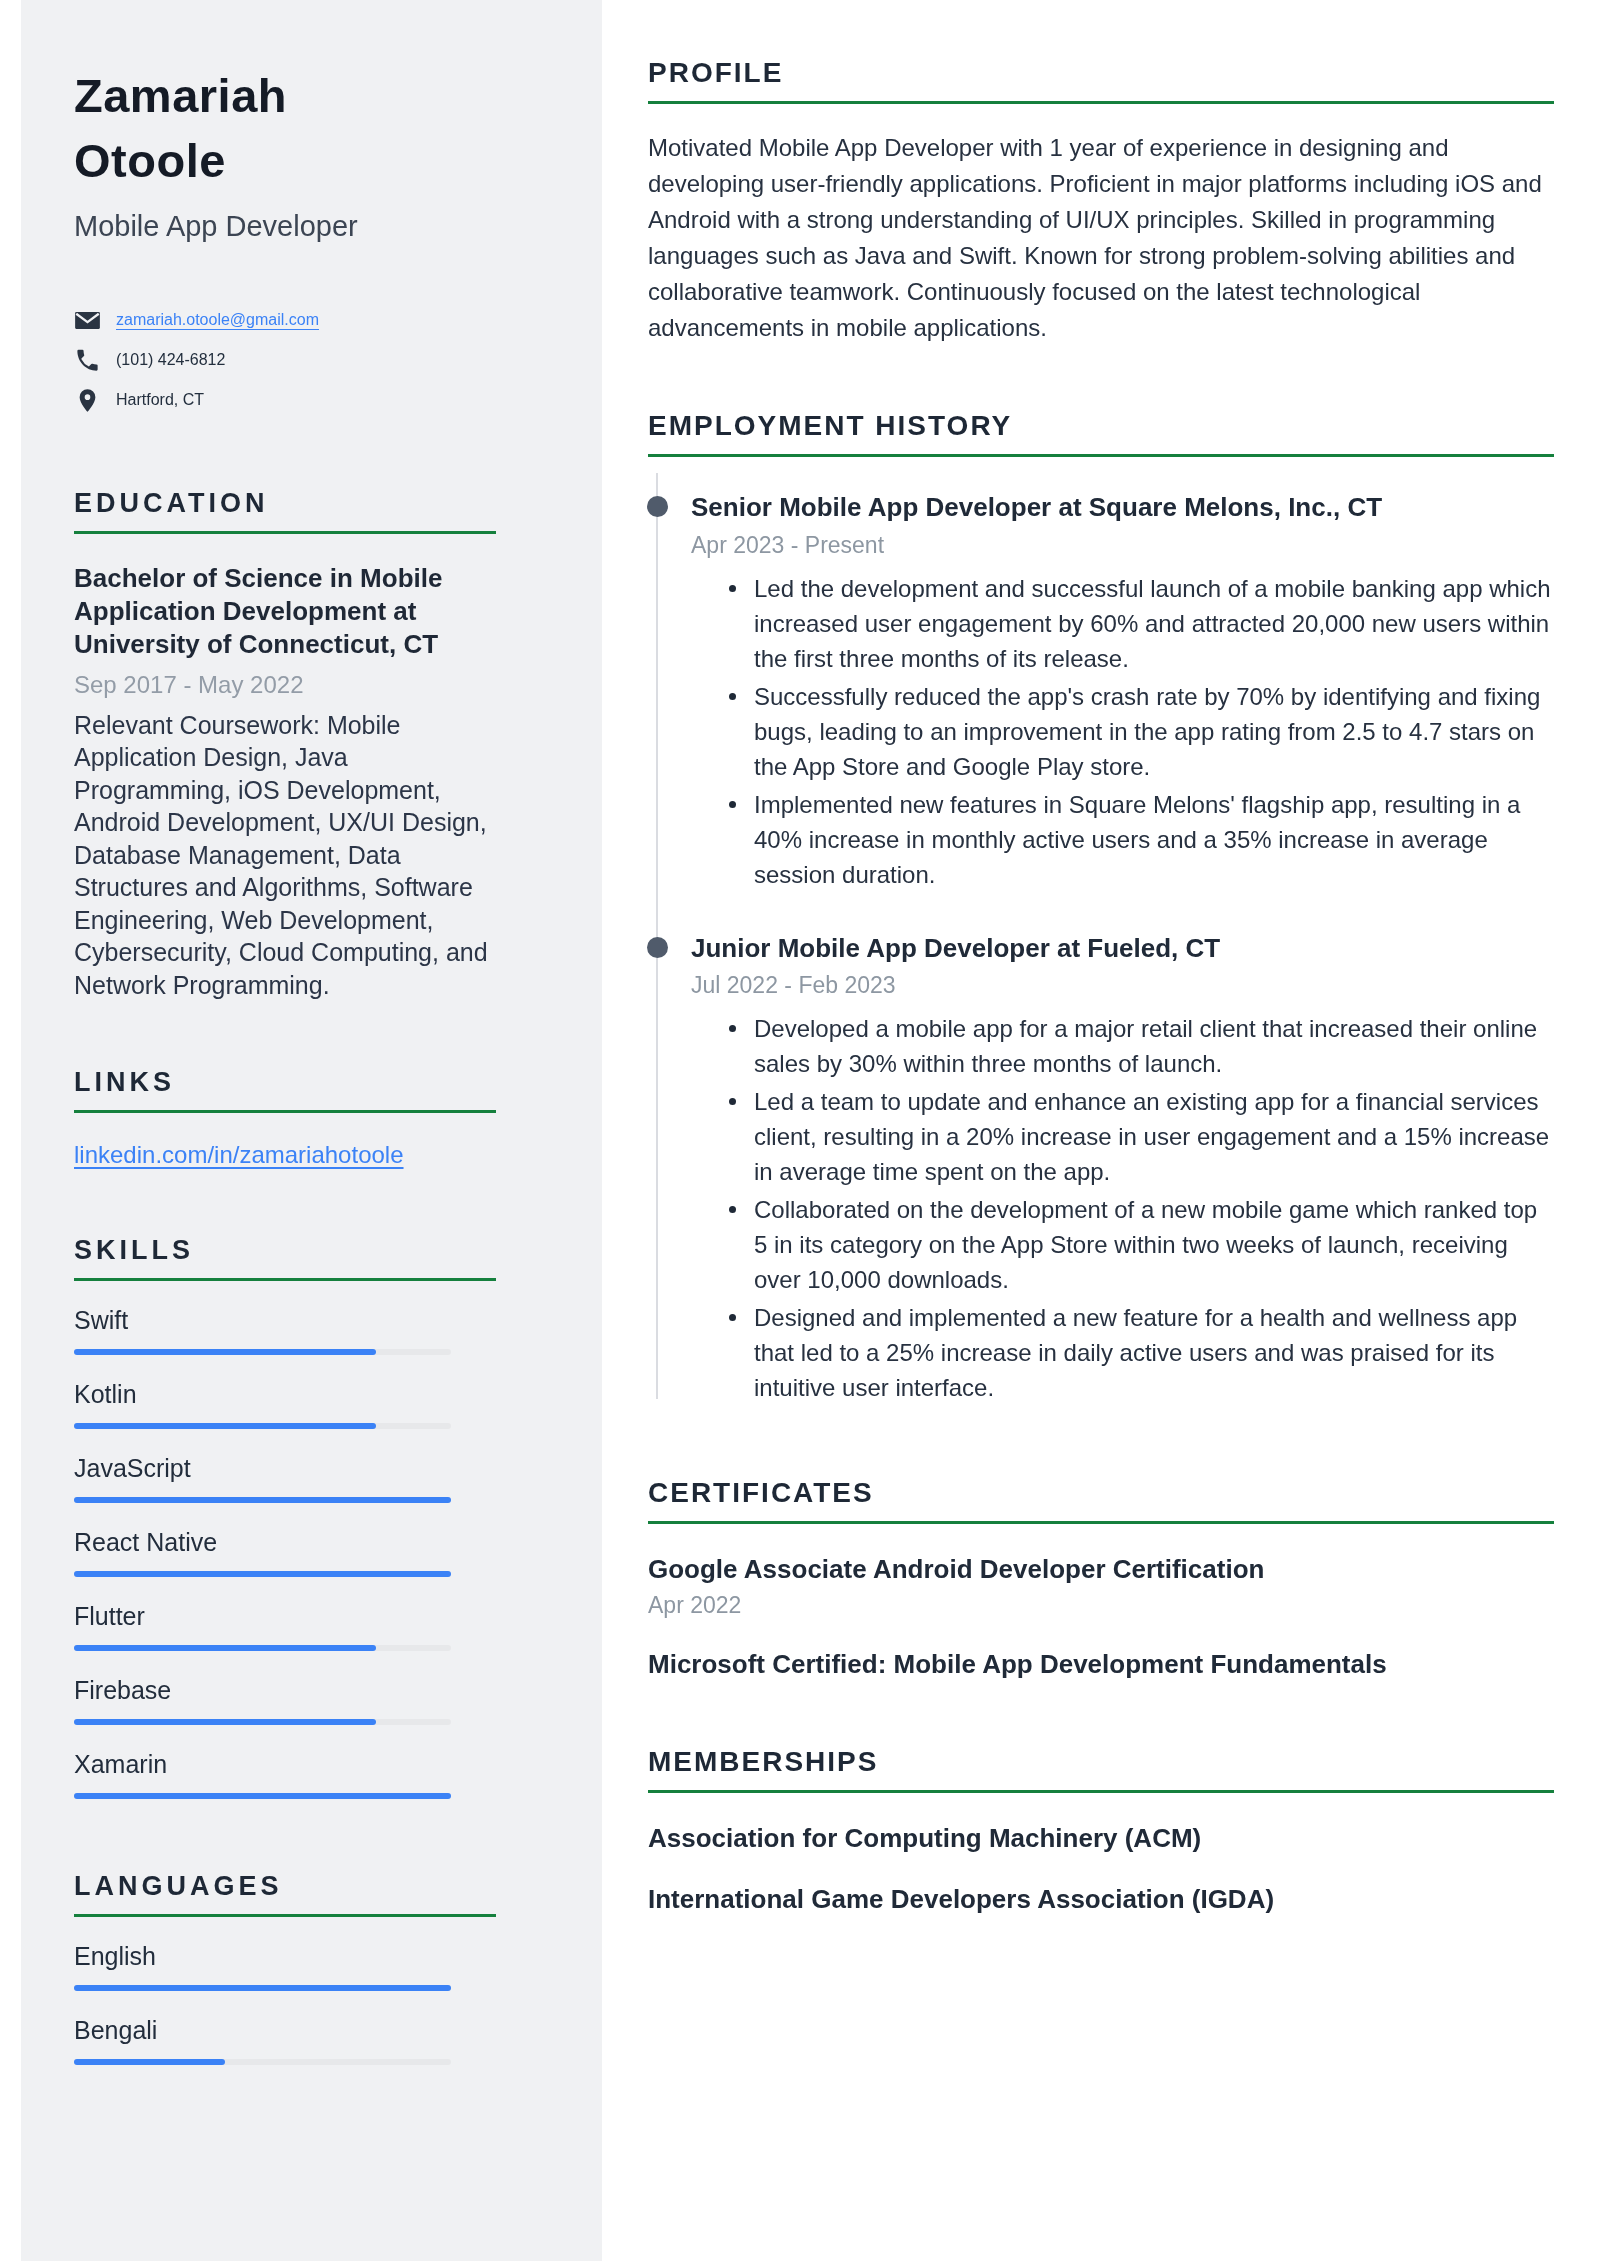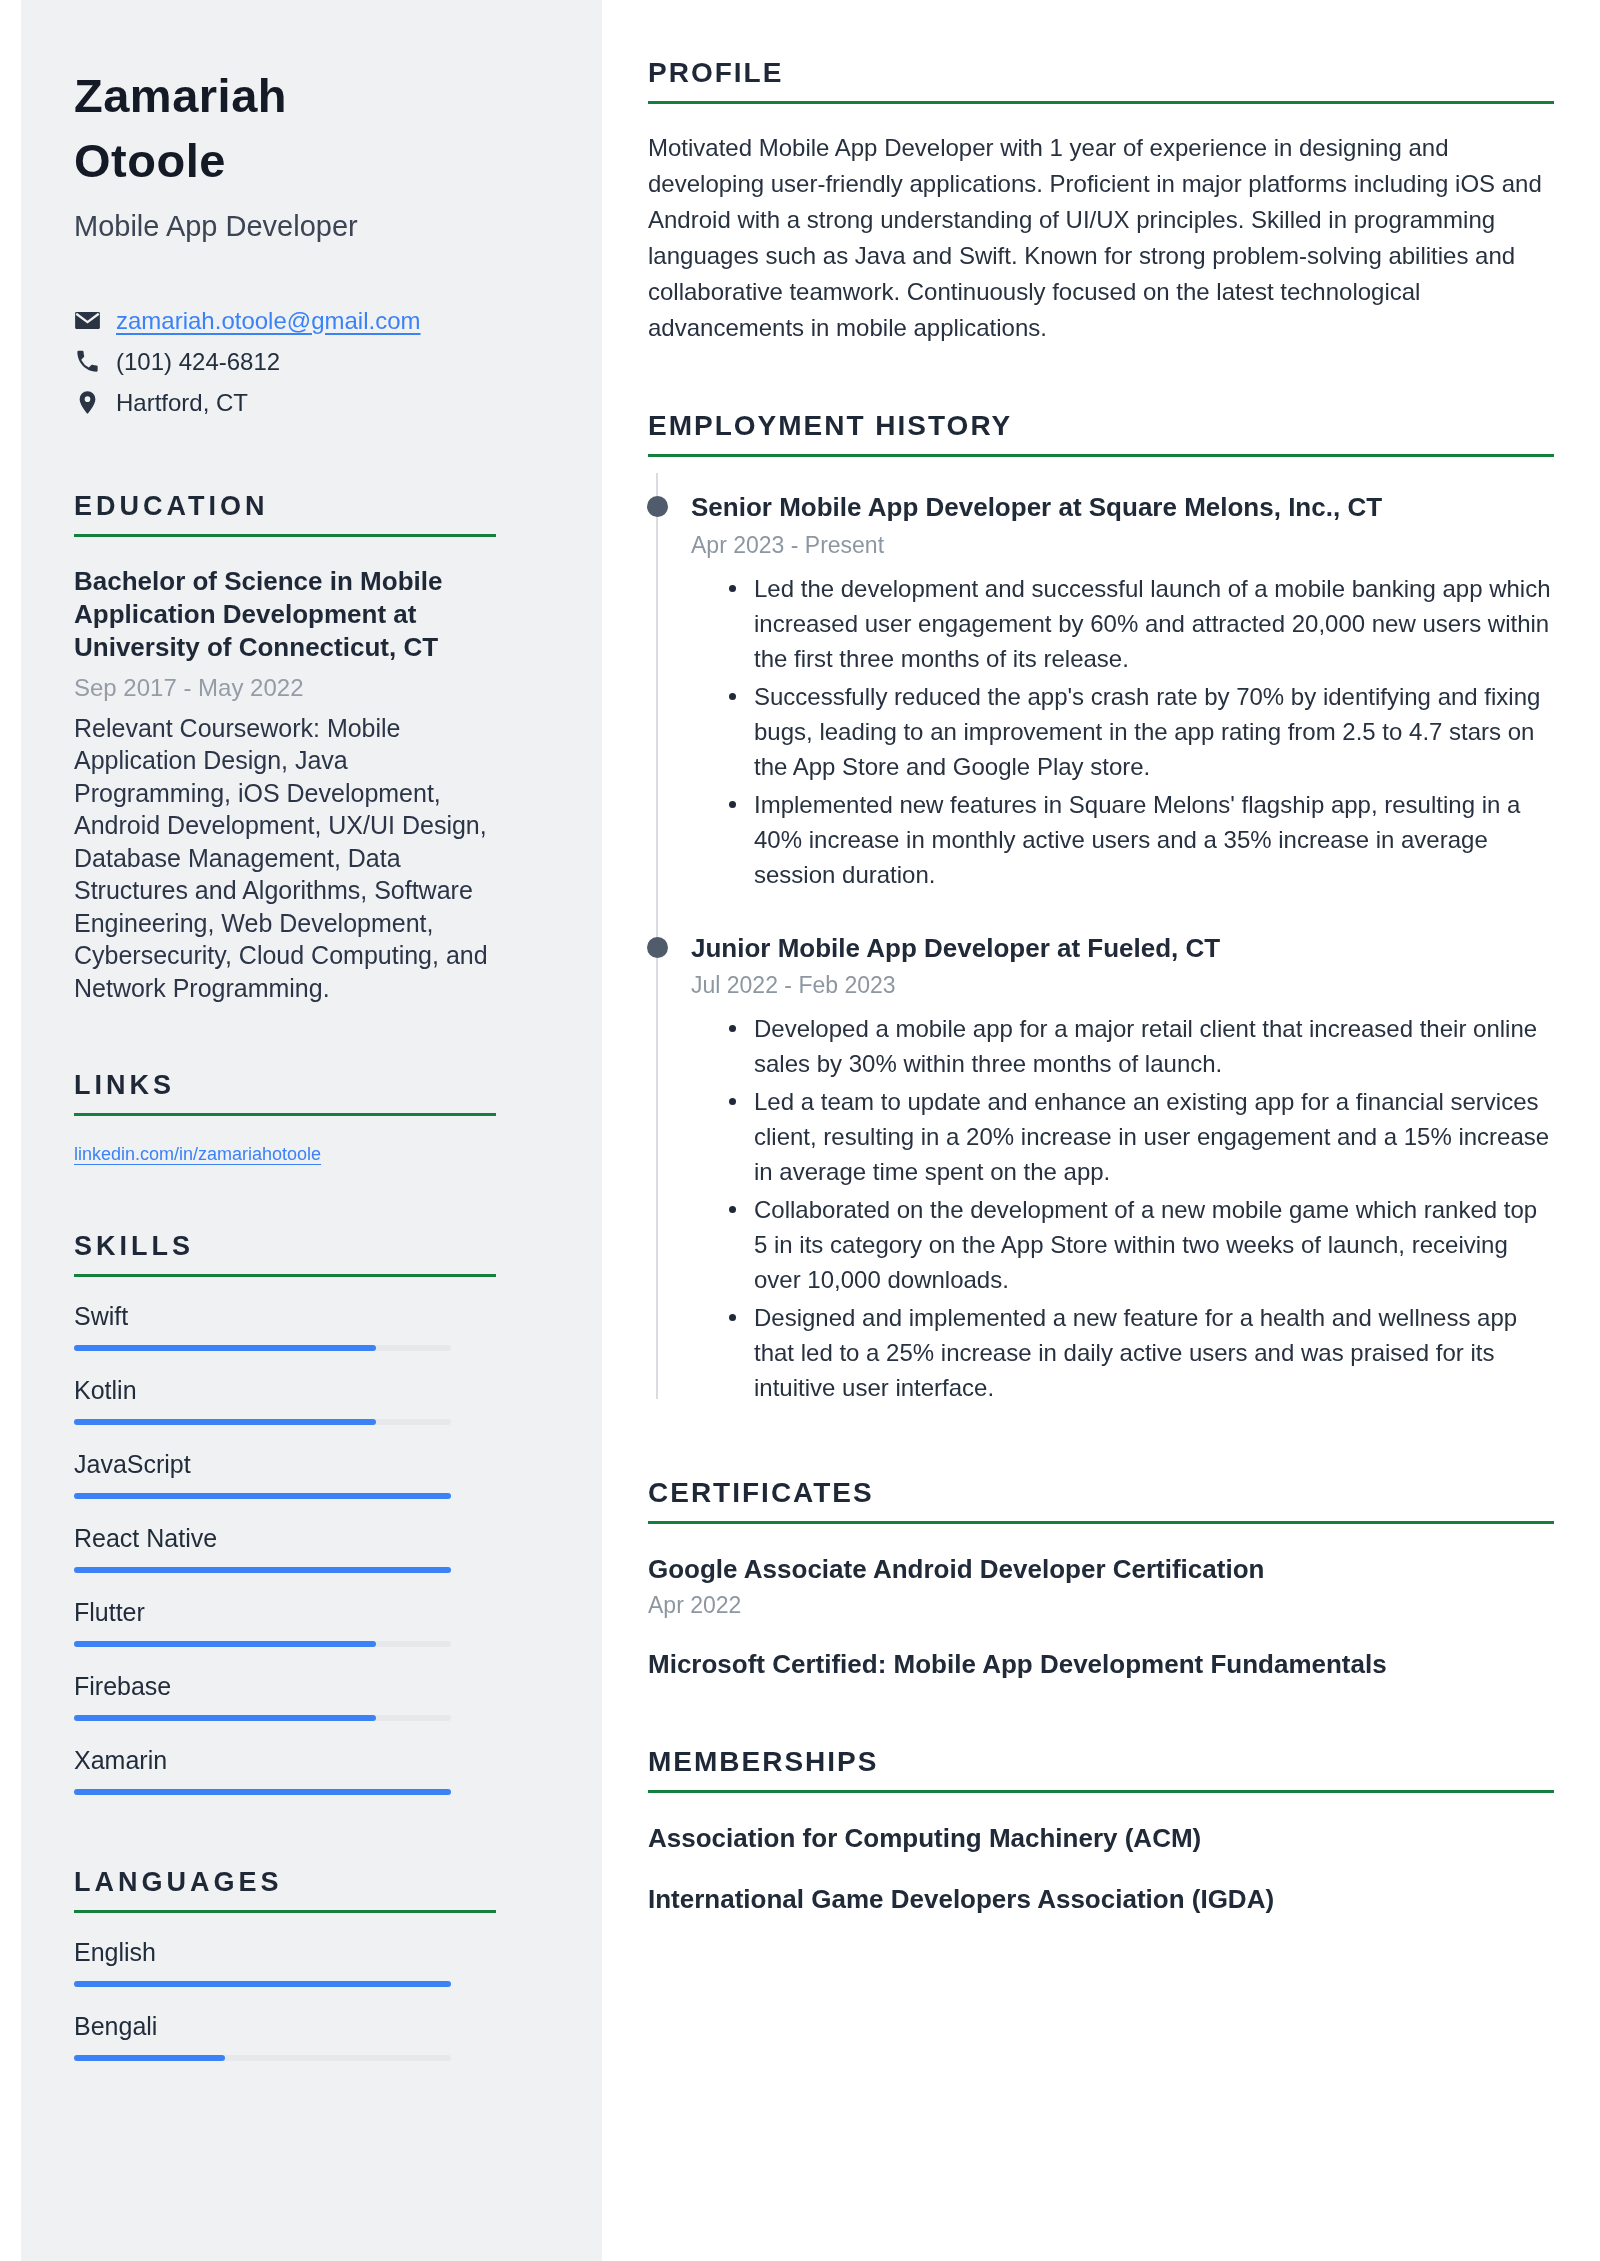--- a/index.html
+++ b/index.html
@@ -28,21 +28,21 @@
     color:#151b26; letter-spacing:0.5px;
   }
   .person-title {
     margin-top:16px;
     font-size:29px; color:#3c4553; font-weight:400;
   }
   .contact { margin-top:64px; }
   .contact-row { display:flex; align-items:center; margin-bottom:13px; }
   .contact-row .cicon { width:27px; height:27px; flex:0 0 27px; margin-right:15px; }
   .contact-row .cicon svg { width:27px; height:27px; display:block; }
-  .contact-text { font-size:24px; color:#232f3e; }
+  .contact-text { font-size:16px; color:#232f3e; }
   a.link-blue { color:#3b82f6; text-decoration:underline; text-underline-offset:4px; }
 
   h2.side-heading, h2.main-heading {
     margin:0; font-weight:700; color:#1e2836;
     border-bottom:3px solid #15803d;
   }
   h2.side-heading {
     font-size:27px; letter-spacing:4px; padding-bottom:12px;
   }
   h2.main-heading {
@@ -51,21 +51,21 @@
 
   .side-section-education { margin-top:74px; }
   .degree {
     margin-top:28px; font-size:26px; font-weight:700;
     line-height:1.28; color:#1f2836;
   }
   .edu-date { margin-top:9px; font-size:24px; color:#939ca7; }
   .coursework { margin-top:10px; font-size:25px; line-height:1.3; color:#2b3547; }
 
   .side-section-links { margin-top:66px; }
-  .side-link { display:inline-block; margin-top:28px; font-size:18px; }
+  .side-link { display:inline-block; margin-top:28px; font-size:24px; }
 
   .side-section-skills { margin-top:66px; }
   .side-section-languages { margin-top:72px; }
   .meter-row { margin-top:25px; }
   .meter-label { font-size:25px; color:#222d3c; }
   .meter-track {
     margin-top:14px; width:377px; height:6px;
     background:#e7e8ea; border-radius:3px;
   }
   .meter-fill { height:6px; background:#3b82f6; border-radius:3px; }

